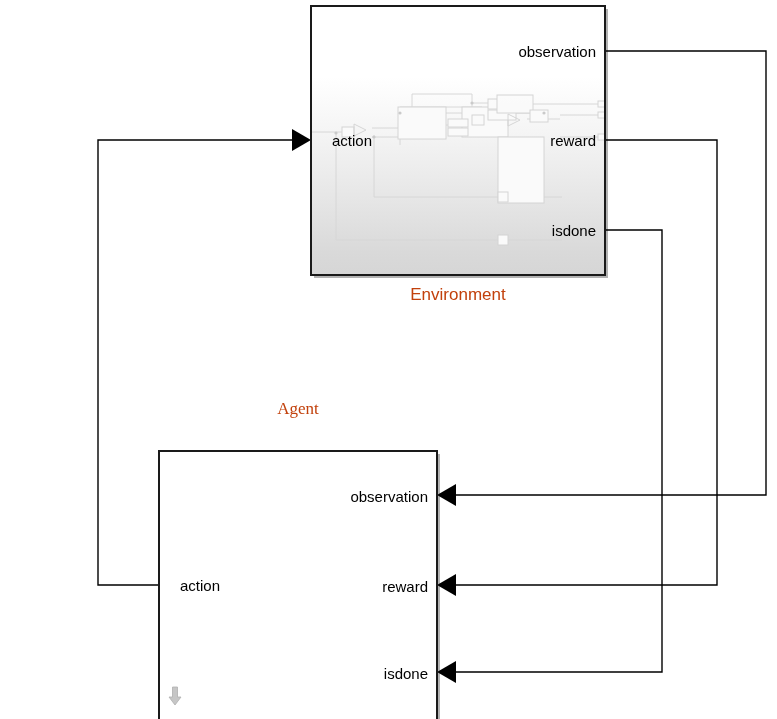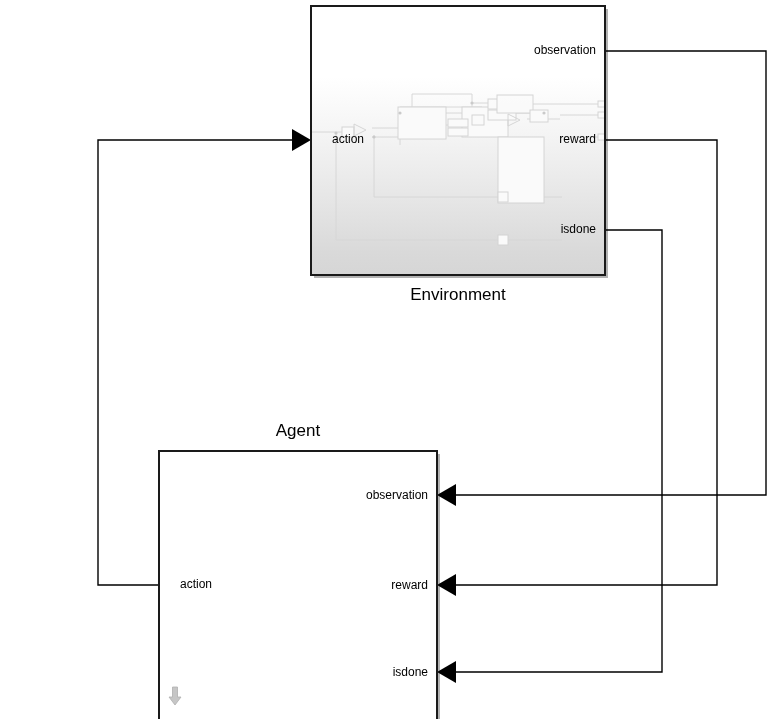--- a/index.html
+++ b/index.html
@@ -70,46 +70,47 @@
     top: 450px;
     width: 280px;
     height: 282px;
     background: #ffffff;
     overflow: hidden;
   }
 
   
   .port-label {
     position: absolute;
-    font-size: 12px;
+    font-size: 15px;
     color: #000000;
     line-height: 1;
     white-space: nowrap;
   }
   .port-right { right: 8px; }
   .port-left  { left: 20px; }
 
   
   .block-caption {
     position: absolute;
     font-size: 17px;
-    color: #000000;
+    color: #c2410c;
     line-height: 1;
     white-space: nowrap;
     text-align: center;
   }
   #env-caption {
     left: 310px;
     width: 296px;
     top: 286px;
   }
   #agent-caption {
     left: 158px;
     width: 280px;
-    top: 422px;
+    top: 400px;
+    font-family: Liberation Serif, serif;
   }
 
   
   #subsystem-preview {
     position: absolute;
     left: 0;
     top: 0;
     width: 296px;
     height: 271px;
     opacity: 0.97;

